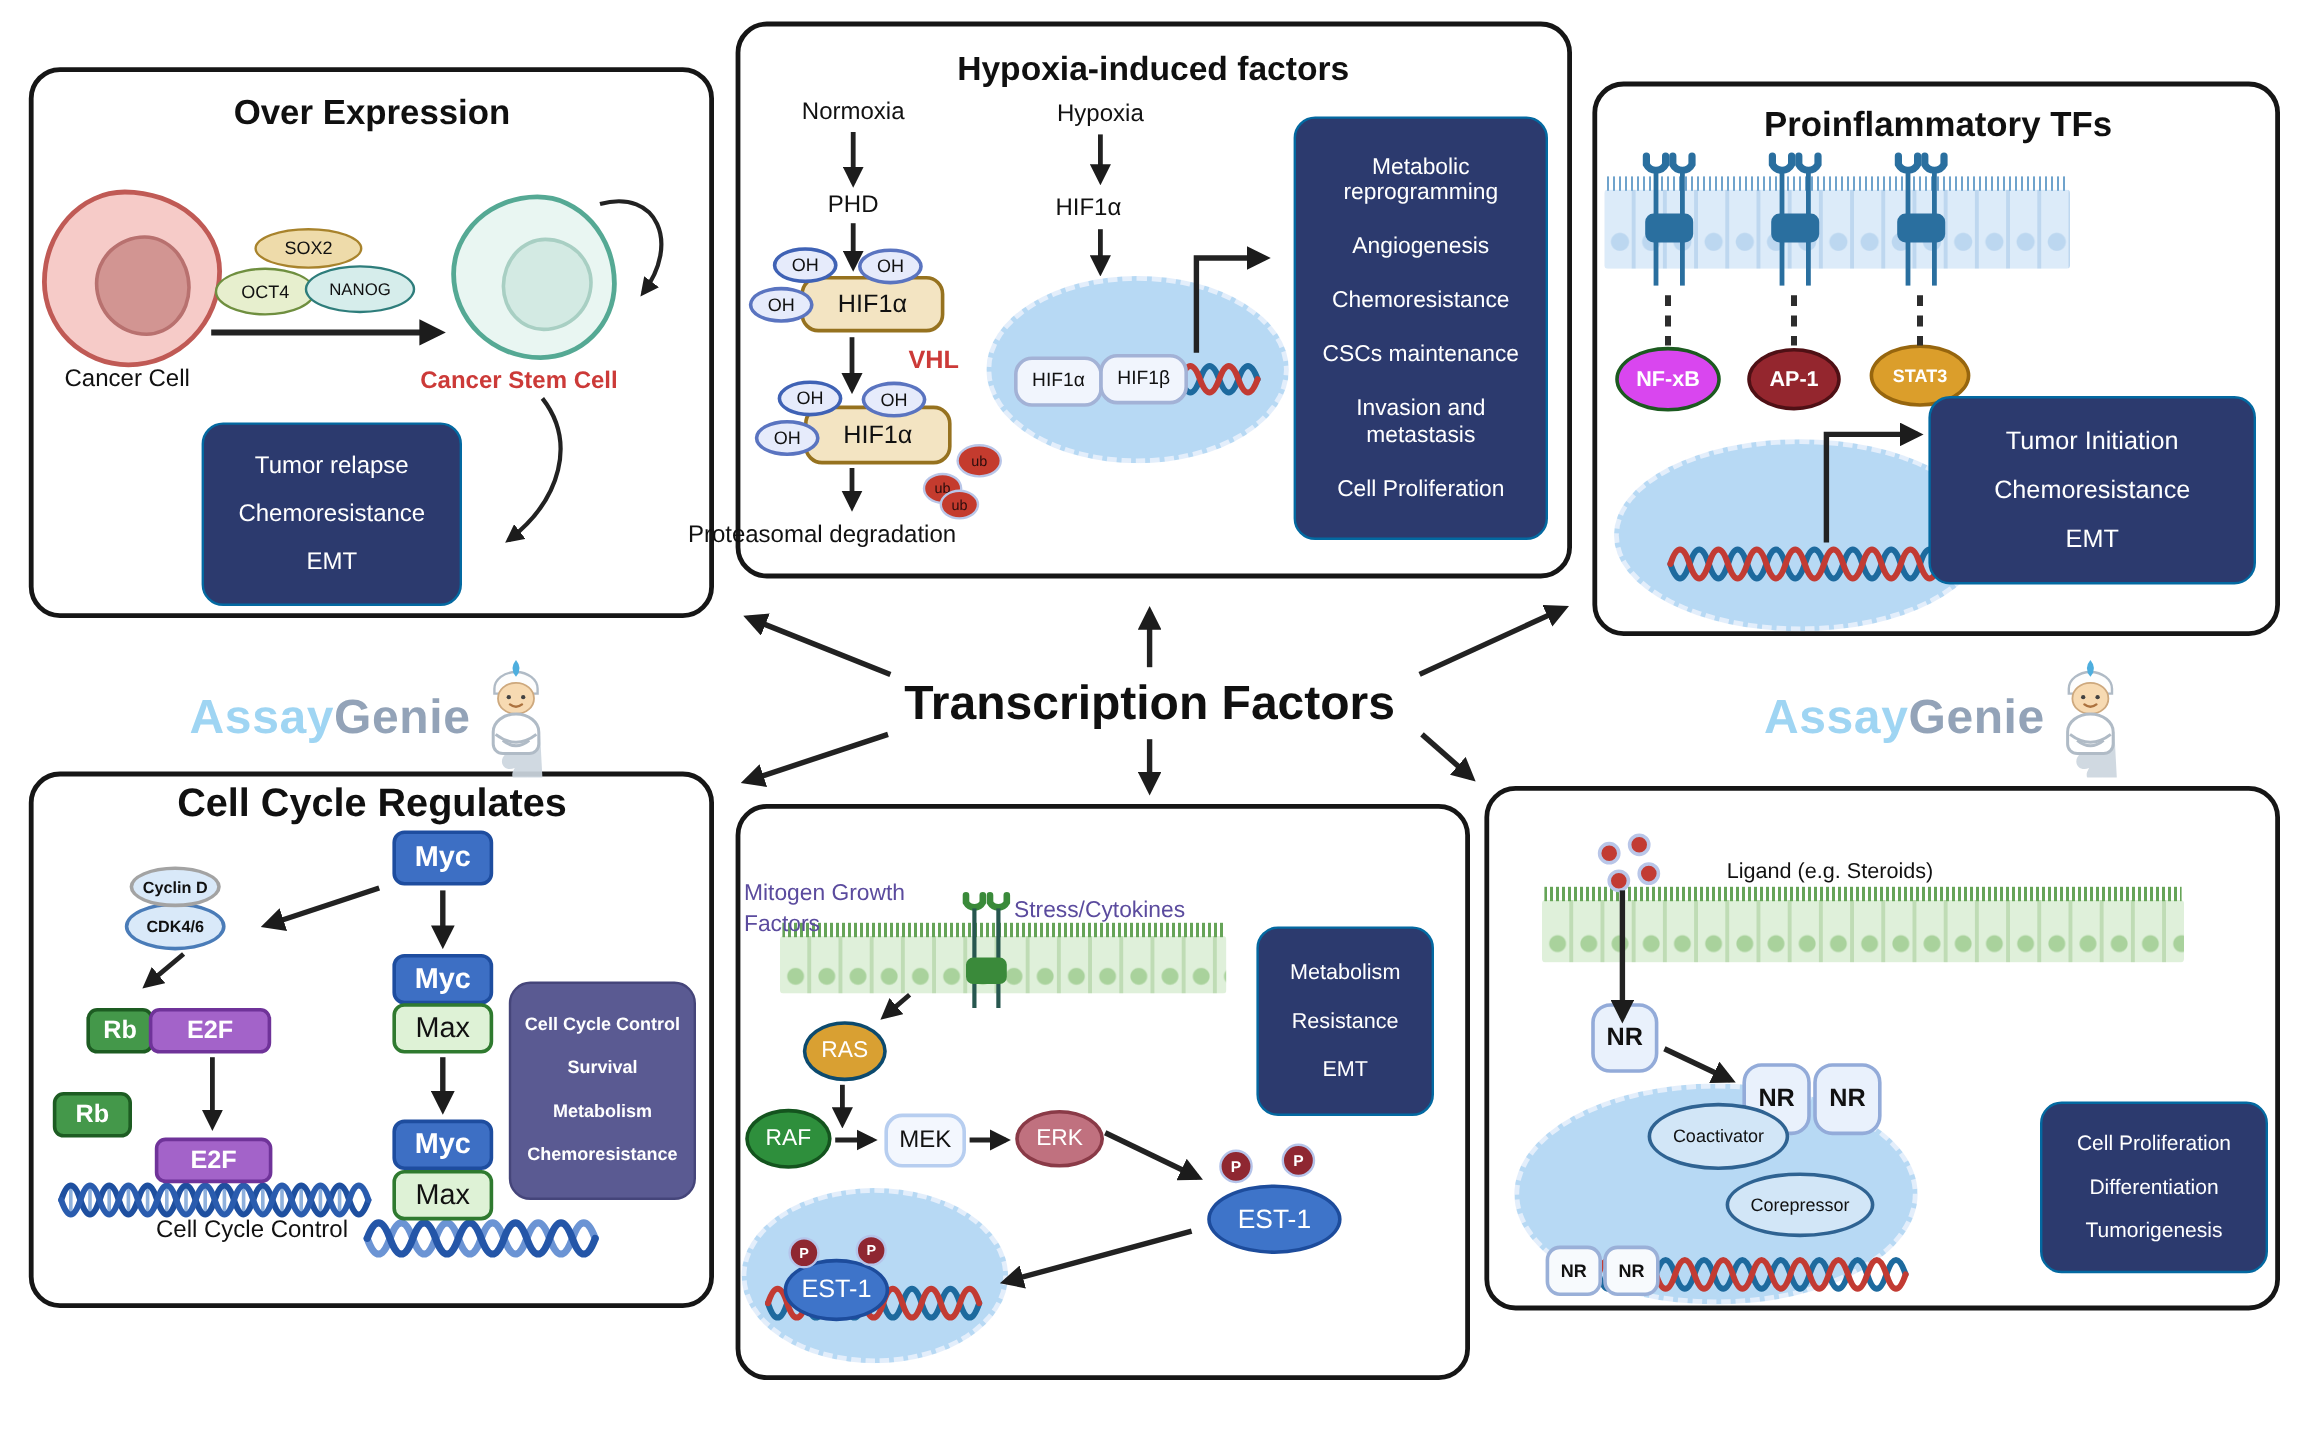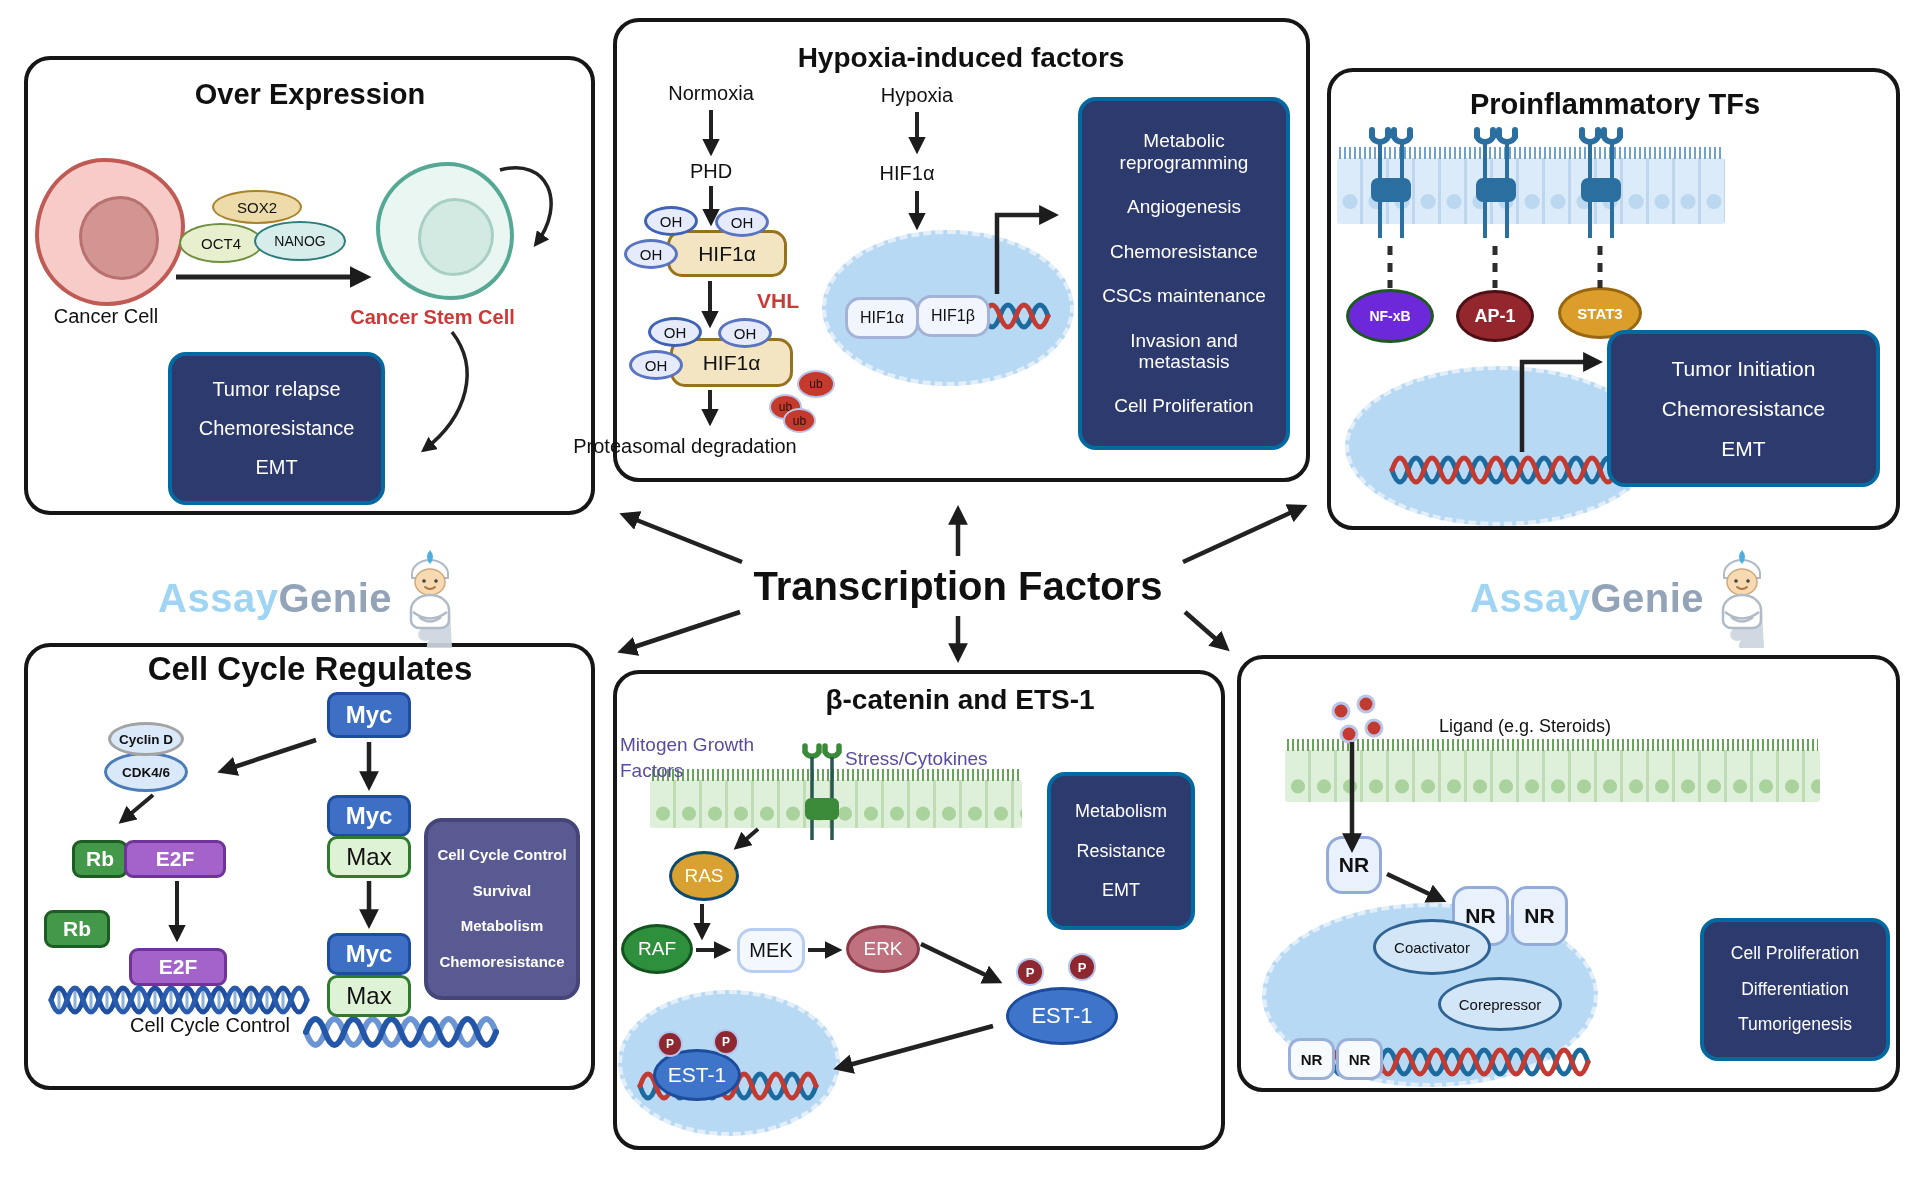--- a/index.html
+++ b/index.html
@@ -4,21 +4,21 @@
 <style>
   html,body{margin:0;padding:0;background:#ffffff;}
   #canvas{position:relative;width:1920px;height:1195px;background:#ffffff;overflow:hidden;
           font-family:"Liberation Sans", sans-serif;color:#111;}
   .panel{position:absolute;background:#fff;border:4px solid #161616;border-radius:26px;z-index:1;box-sizing:border-box;}
   .ptitle{position:absolute;z-index:4;font-weight:bold;color:#101010;text-align:center;white-space:nowrap;}
   .txt{position:absolute;z-index:4;text-align:center;}
   .item{position:absolute;z-index:4;display:flex;align-items:center;justify-content:center;box-sizing:border-box;text-align:center;}
   .oval{border-radius:50%;}
   .nucleus{position:absolute;z-index:2;background:#b7d9f4;border:4px dashed #e3eefb;border-radius:50%;box-sizing:border-box;}
-  .navybox{position:absolute;z-index:4;background:#2c3a6e;border:4px solid #0369a1;border-radius:18px;color:#fff;
+  .navybox{position:absolute;z-index:4;background:#2c3a6e;border:2px solid #0369a1;border-radius:18px;color:#fff;
            display:flex;flex-direction:column;justify-content:space-evenly;align-items:center;text-align:center;box-sizing:border-box;padding:6px 8px;}
   .purplebox{background:#5a5a92;border-color:#45457a;}
   .nline{width:100%;line-height:1.12;}
   .mem{position:absolute;z-index:2;}
   .mem::before{content:"";position:absolute;left:2px;right:2px;top:-11px;height:12px;
     background:repeating-linear-gradient(90deg,var(--fz,#66a458) 0 2px,transparent 2px 5px);}
   .mem-g{background:radial-gradient(circle at 13px 70%,#a9d29c 6.5px,transparent 7.5px),
          repeating-linear-gradient(90deg,#dff0da 0 23px,#bfdcb5 23px 26px);
          background-size:26px 100%,26px 100%;border-radius:3px;--fz:#66a458;}
   .mem-b{background:radial-gradient(circle at 13px 66%,#bcd7f0 7px,transparent 8px),
@@ -117,21 +117,21 @@
     <div class="nline">Chemoresistance</div>
     <div class="nline">CSCs maintenance</div>
     <div class="nline">Invasion and metastasis</div>
     <div class="nline">Cell Proliferation</div>
   </div>
 
   <div class="ptitle" style="left:1380px;top:88px;width:470px;font-size:29px;">Proinflammatory TFs</div>
 
   <div class="mem mem-b" style="left:1337px;top:158px;width:388px;height:66px;"></div>
 
-  <div class="item oval" style="left:1346px;top:289px;width:88px;height:54px;background:#6d28d9;border:3px solid #1c5a20;color:#fff;font-weight:bold;font-size:14px;">NF-xB</div>
+  <div class="item oval" style="left:1346px;top:289px;width:88px;height:54px;background:#d946ef;border:3px solid #1c5a20;color:#fff;font-weight:bold;font-size:18px;">NF-xB</div>
   <div class="item oval" style="left:1456px;top:290px;width:78px;height:52px;background:#94262e;border:3px solid #4f1015;color:#fff;font-weight:bold;font-size:18px;">AP-1</div>
   <div class="item oval" style="left:1558px;top:287px;width:84px;height:52px;background:#db9e2b;border:3px solid #97660e;color:#fff;font-weight:bold;font-size:15px;">STAT3</div>
 
   <div class="nucleus" style="left:1345px;top:366px;width:310px;height:160px;"></div>
 
   <div class="navybox" style="left:1607px;top:330px;width:273px;height:157px;font-size:21px;">
     <div class="nline">Tumor Initiation</div>
     <div class="nline">Chemoresistance</div>
     <div class="nline">EMT</div>
   </div>
@@ -155,21 +155,20 @@
   <div class="item" style="left:327px;top:933px;width:84px;height:42px;background:#3d6fc4;border:3px solid #1e4d9f;border-radius:10px;color:#fff;font-weight:bold;font-size:24px;">Myc</div>
   <div class="item" style="left:327px;top:975px;width:84px;height:42px;background:#def2d6;border:3px solid #2f7a2f;border-radius:10px;font-size:24px;">Max</div>
 
   <div class="navybox purplebox" style="left:424px;top:818px;width:156px;height:182px;font-size:15px;font-weight:bold;">
     <div class="nline">Cell Cycle Control</div>
     <div class="nline">Survival</div>
     <div class="nline">Metabolism</div>
     <div class="nline">Chemoresistance</div>
   </div>
 
-  <div class="ptitle" style="left:710px;top:684px;width:500px;font-size:28px;">β-catenin and ETS-1</div>
 
   <div class="txt" style="left:620px;top:732px;width:140px;font-size:19px;color:#5b4b9e;text-align:left;line-height:1.35;">Mitogen Growth Factors</div>
   <div class="txt" style="left:845px;top:748px;width:170px;font-size:19px;color:#5b4b9e;text-align:left;">Stress/Cytokines</div>
 
   <div class="mem mem-g" style="left:650px;top:780px;width:372px;height:48px;"></div>
 
   <div class="item oval" style="left:669px;top:851px;width:70px;height:50px;background:#d9a032;border:3px solid #0c4a6e;color:#fff;font-size:19px;">RAS</div>
   <div class="item oval" style="left:621px;top:924px;width:72px;height:50px;background:#2e8f3c;border:3px solid #14541e;color:#ffffff;font-size:19px;">RAF</div>
   <div class="item" style="left:737px;top:928px;width:68px;height:45px;background:#f3f7fe;border:3px solid #b7cef0;border-radius:15px;font-size:20px;">MEK</div>
   <div class="item oval" style="left:846px;top:925px;width:74px;height:48px;background:#c0717f;border:3px solid #8a3a47;color:#fff;font-size:19px;">ERK</div>

